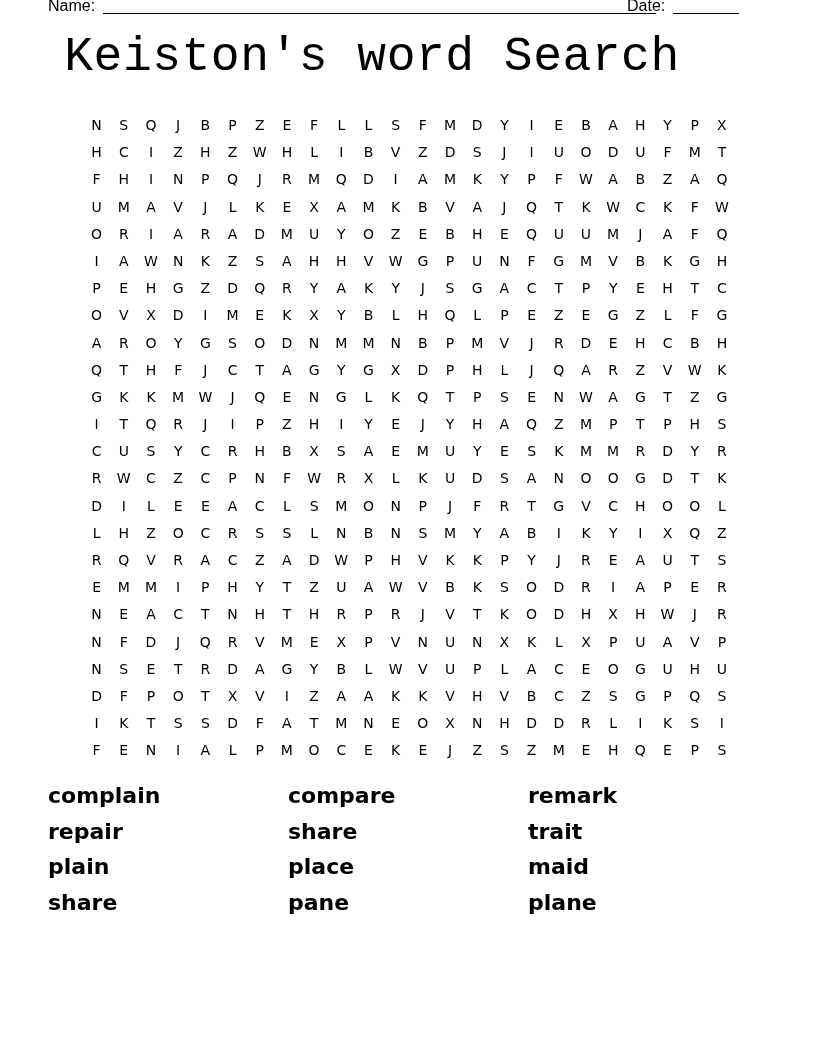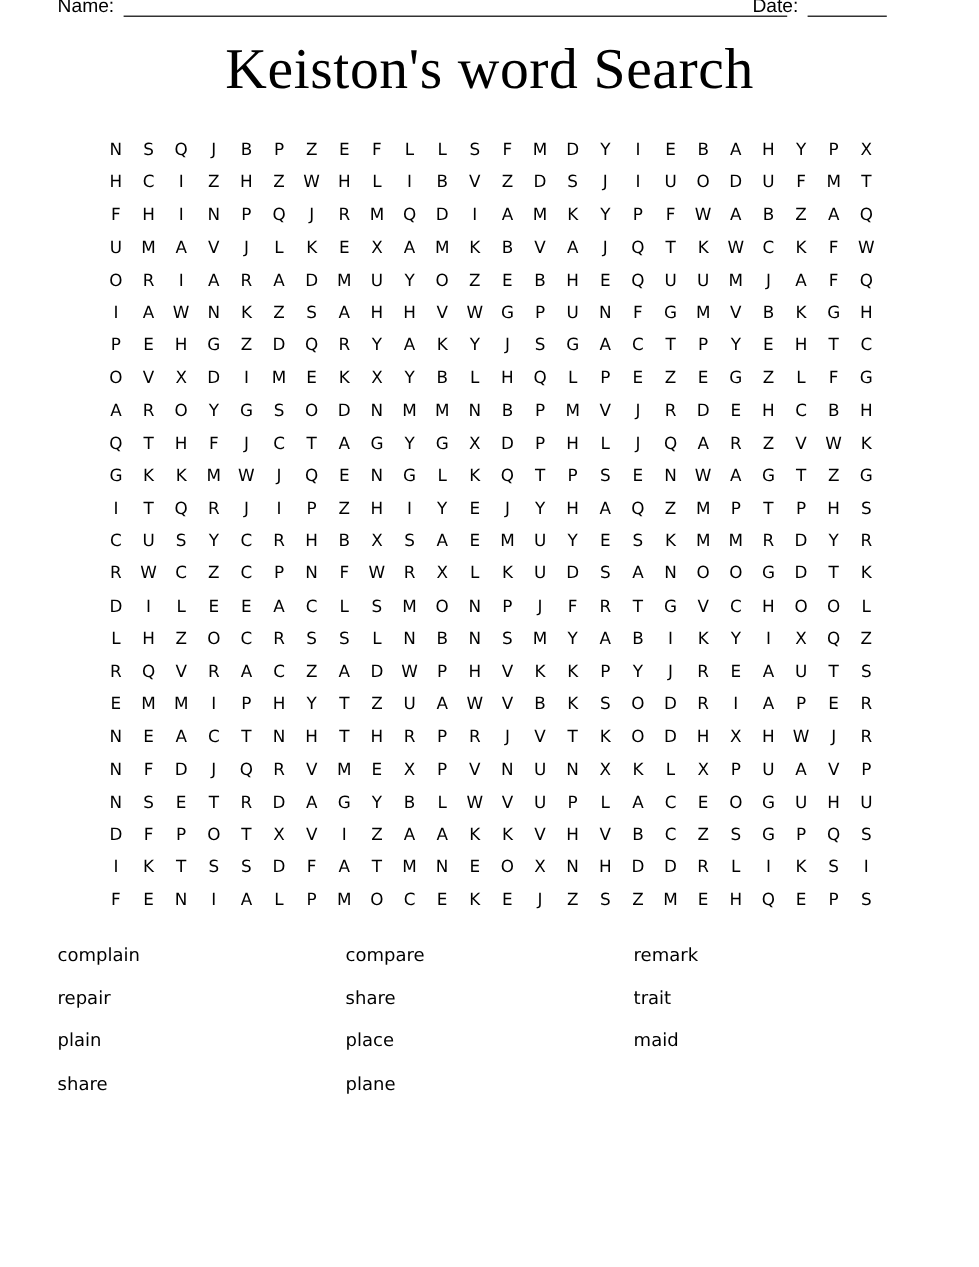--- a/index.html
+++ b/index.html
@@ -4,28 +4,28 @@
   <style>
     html, body { margin: 0; padding: 0; background: #ffffff; }
     body { width: 816px; height: 1056px; position: relative; overflow: hidden; color: #000; }
     .header { position: absolute; top: -3px; left: 48px; width: 700px; height: 20px;
       font-family: "Liberation Sans", sans-serif; font-size: 16px; }
     .name-label { position: absolute; left: 0; top: 0; }
     .name-line { position: absolute; left: 55px; top: 16px; width: 553px; border-bottom: 1px solid #000; }
     .date-label { position: absolute; left: 579px; top: 0; }
     .date-line { position: absolute; left: 625px; top: 16px; width: 66px; border-bottom: 1px solid #000; }
     .title { position: absolute; top: 30px; left: 0; width: 744px; text-align: center;
-      font-family: Liberation Serif, serif; font-size: 48px; letter-spacing: 0.5px; margin-left: 36px; }
+      font-family: Liberation Mono, monospace; font-size: 48px; letter-spacing: 0.5px; }
     .grid { position: absolute; left: 83px; top: 112px; display: grid;
       grid-template-columns: repeat(24, 27.2px); grid-auto-rows: 27.2px; }
     .cell { font-family: "DejaVu Sans", sans-serif; font-size: 14px; text-align: center;
       line-height: 27.2px; }
     .words { position: absolute; left: 48px; top: 780px; display: grid;
       grid-template-columns: 240px 240px 240px; grid-auto-rows: 35.5px; grid-auto-flow: row; }
-    .word { font-family: "DejaVu Sans", sans-serif; font-size: 15px; line-height: 32px; }
+    .word { font-family: "DejaVu Sans", sans-serif; font-size: 22px; line-height: 32px; font-weight: bold; }
   </style>
 </head>
 <body>
 
 <div class="header">
   <span class="name-label">Name:</span>
   <div class="name-line"></div>
   <span class="date-label">Date:</span>
   <div class="date-line"></div>
 </div>
@@ -615,14 +615,15 @@
     <div class="word">complain</div>
     <div class="word">compare</div>
     <div class="word">remark</div>
     <div class="word">repair</div>
     <div class="word">share</div>
     <div class="word">trait</div>
     <div class="word">plain</div>
     <div class="word">place</div>
     <div class="word">maid</div>
     <div class="word">share</div>
+    <div class="word">pane</div>
     <div class="word">plane</div>
   </div>
 
 </body></html>

